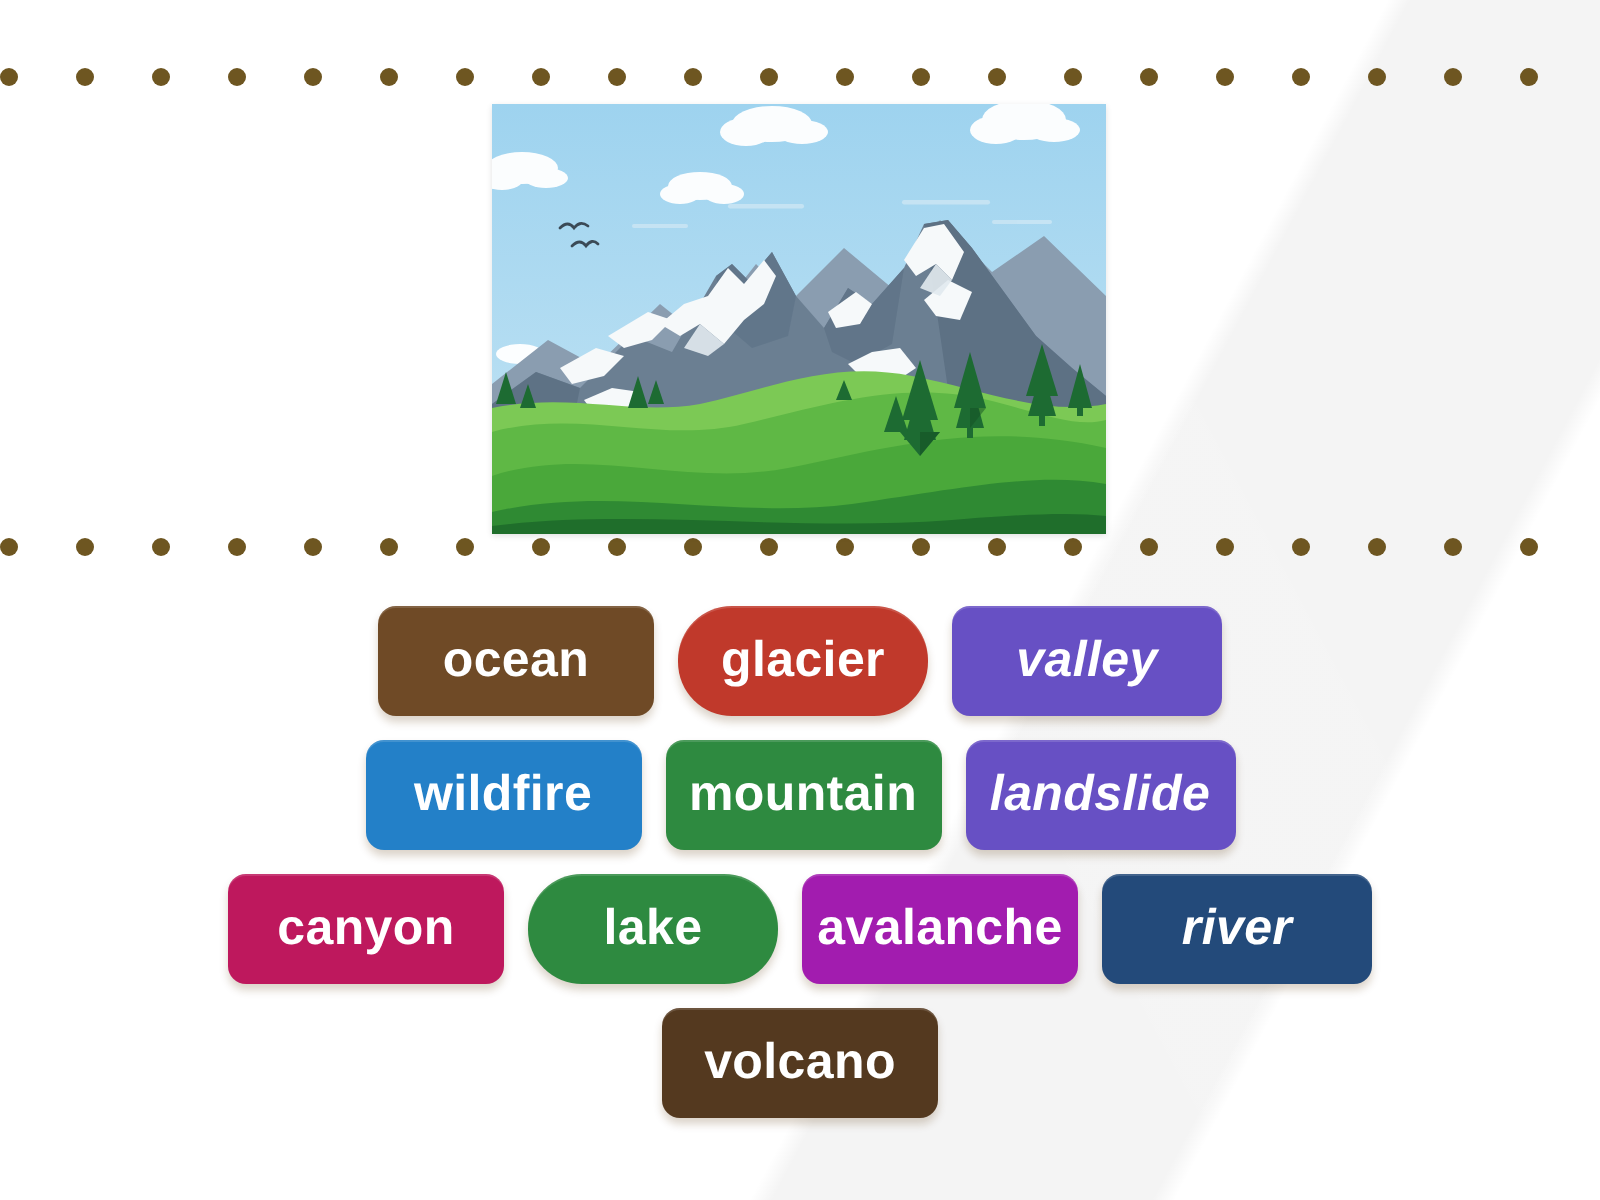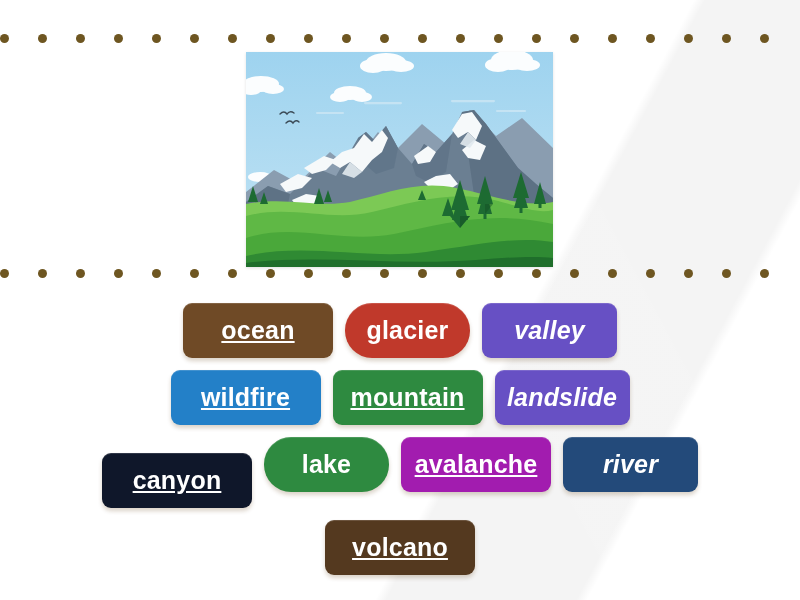--- a/index.html
+++ b/index.html
@@ -114,21 +114,21 @@
     color:#ffffff;
     font-size:25px;
     font-weight:bold;
     letter-spacing:0.2px;
     white-space:nowrap;
     box-shadow:0 3px 4px rgba(90,55,10,0.22),
                inset 0 1px 0 rgba(255,255,255,0.14);
     cursor:pointer;
     user-select:none;
   }
-  .w-150 { width:150px;text-decoration:underline; }
+  .w-150 { width:138px; }
   .w-157 { width:125px;border-radius:27px; }
   .w-135 { width:135px;font-style:italic; }
 </style>
 </head>
 <body>
 
 <div id="stage">
 
   <div class="sheen a"></div>
   <div class="sheen b"></div>
@@ -309,21 +309,21 @@
           <span>wildfire</span>
         </div>
         <div class="tile w-150" style="background: rgb(46, 138, 64);">
           <span>mountain</span>
         </div>
         <div class="tile w-135" style="background: rgb(103, 80, 196);">
           <span>landslide</span>
         </div>
       </div>
       <div class="tile-row">
-        <div class="tile w-150" style="background: #0f172a; margin-top: 16px;">
+        <div class="tile w-150" style="background: #be185d;">
           <span>canyon</span>
         </div>
         <div class="tile w-157" style="background: rgb(46, 138, 64);">
           <span>lake</span>
         </div>
         <div class="tile w-150" style="background: #a21caf;">
           <span>avalanche</span>
         </div>
         <div class="tile w-135" style="background: rgb(35, 74, 122);">
           <span>river</span>

